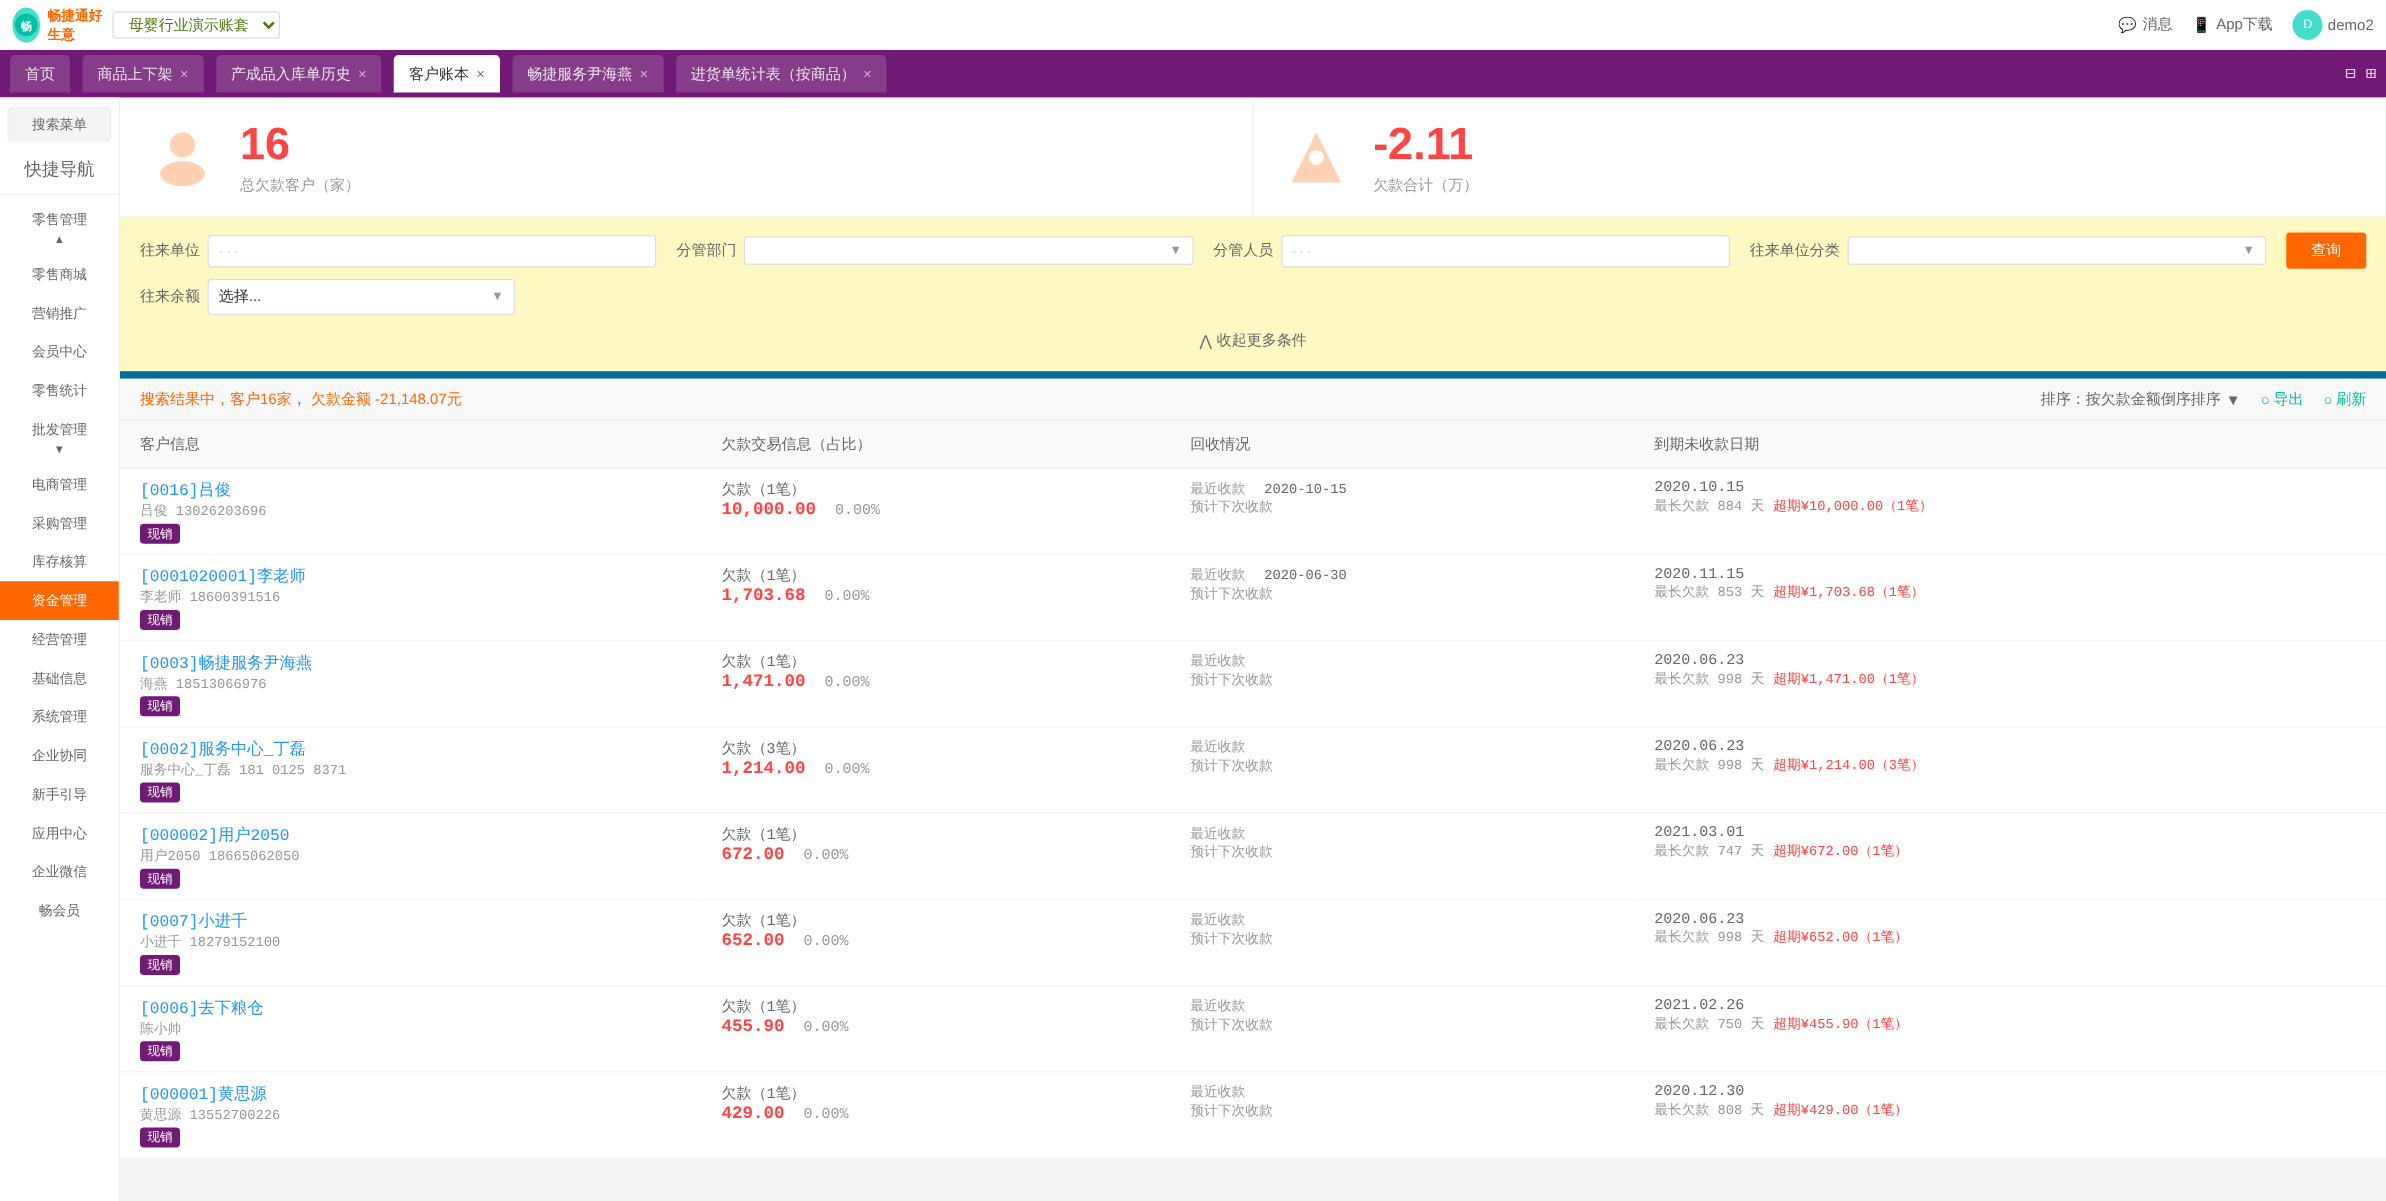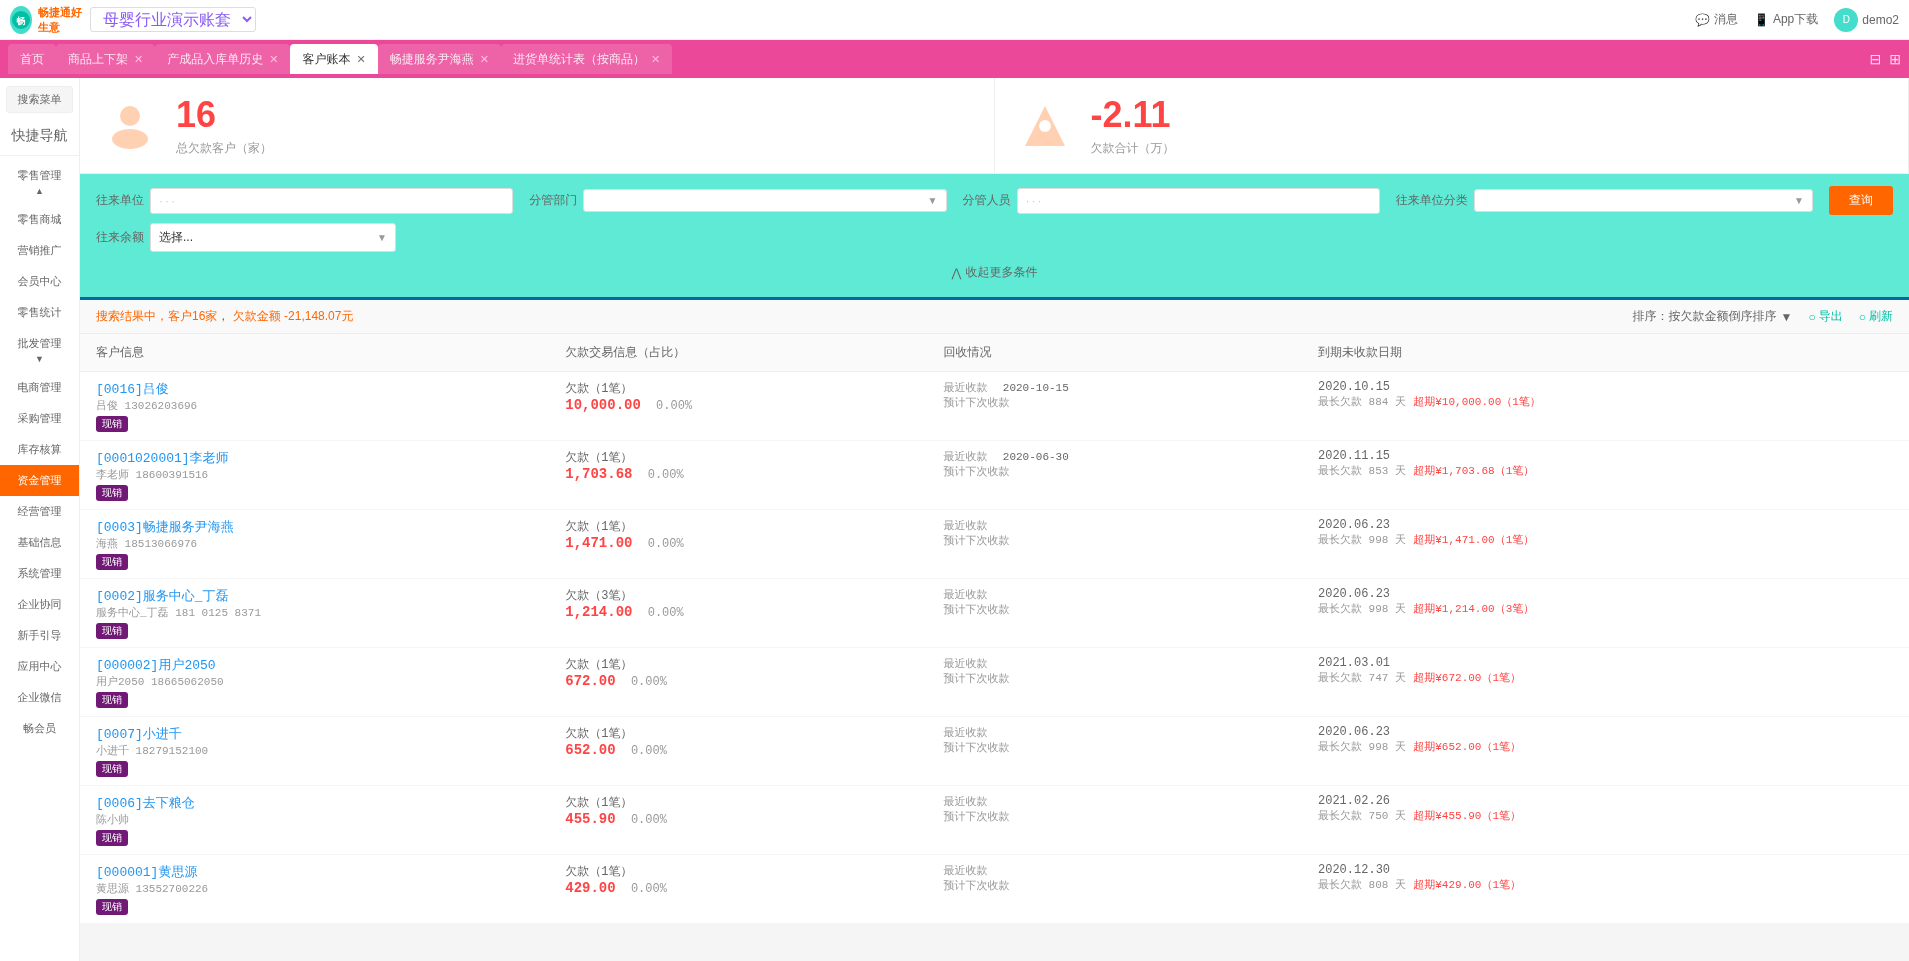--- a/index.html
+++ b/index.html
@@ -3,38 +3,38 @@
   <meta charset="utf-8">
   <style>
     * { margin: 0; padding: 0; box-sizing: border-box; }
     body { font-family: 'Microsoft YaHei', Arial, sans-serif; font-size: 12px; background: #f5f5f5; color: #333; }
 
     
     .top-bar { display: flex; align-items: center; background: #fff; height: 40px; padding: 0 10px; border-bottom: 1px solid #eee; }
     .logo { display: flex; align-items: center; gap: 6px; width: 80px; }
     .logo-icon { width: 28px; height: 28px; background: #4dc; border-radius: 50%; display: flex; align-items: center; justify-content: center; color: white; font-size: 12px; }
     .logo-text { font-size: 11px; color: #f60; font-weight: bold; }
-    .industry-select { font-size: 16px; color: #8b5cf6; padding: 2px 8px; border: 1px solid #ddd; border-radius: 3px; background: #fff; cursor: pointer; }
+    .industry-select { font-size: 12px; color: #4d7c0f; padding: 2px 8px; border: 1px solid #ddd; border-radius: 3px; background: #fff; cursor: pointer; }
     .top-right { margin-left: auto; display: flex; align-items: center; gap: 16px; font-size: 12px; color: #666; }
     .top-right-item { display: flex; align-items: center; gap: 4px; cursor: pointer; }
     .avatar { width: 24px; height: 24px; border-radius: 50%; background: #4dc; display: flex; align-items: center; justify-content: center; color: white; font-size: 10px; }
 
     
-    .tab-bar { display: flex; align-items: center; background: #ec4899; height: 38px; padding: 0 8px; gap: 0; }
+    .tab-bar { display: flex; align-items: center; background: #701a75; height: 38px; padding: 0 8px; gap: 10px; font-family: Liberation Mono, monospace; }
     .tab { display: flex; align-items: center; gap: 4px; padding: 0 12px; height: 30px; border-radius: 4px 4px 0 0; font-size: 12px; cursor: pointer; color: rgba(255,255,255,0.85); background: rgba(255,255,255,0.15); }
     .tab.active { background: #fff; color: #333; }
     .tab .close { color: inherit; opacity: 0.7; font-size: 11px; margin-left: 2px; }
     .tab-right { margin-left: auto; display: flex; gap: 8px; }
     .tab-btn { color: white; font-size: 14px; cursor: pointer; opacity: 0.8; }
 
     
     .main-layout { display: flex; height: calc(961px - 40px - 38px); }
 
     
-    .sidebar { width: 80px; background: #fff; border-right: 1px solid #eee; display: flex; flex-direction: column; }
+    .sidebar { width: 96px; background: #fff; border-right: 1px solid #eee; display: flex; flex-direction: column; }
     .sidebar-search { padding: 8px 6px; }
     .sidebar-search-btn { width: 100%; padding: 5px; background: #f5f5f5; border: 1px solid #eee; border-radius: 3px; font-size: 11px; color: #666; cursor: pointer; text-align: center; }
     .sidebar-quick { padding: 6px; text-align: center; font-size: 14px; color: #666; cursor: pointer; }
     .sidebar-divider { height: 1px; background: #f0f0f0; margin: 4px 0; }
     .sidebar-item { padding: 8px 6px; text-align: center; font-size: 11px; color: #666; cursor: pointer; display: flex; flex-direction: column; align-items: center; gap: 3px; }
     .sidebar-item.active { background: #f60; color: white; }
     .sidebar-item-arrow { font-size: 9px; }
 
     
     .content { flex: 1; overflow: auto; display: flex; flex-direction: column; }
@@ -46,21 +46,21 @@
     .stat-icon svg { width: 50px; height: 50px; }
     .stat-info { }
     .stat-value { font-size: 36px; font-weight: bold; }
     .stat-value.red { color: #f44; }
     .stat-value.dark { color: #333; font-weight: 900; }
     .stat-label { font-size: 12px; color: #999; margin-top: 4px; }
     .stat-right-actions { margin-left: auto; display: flex; gap: 12px; font-size: 12px; color: #666; }
     .stat-action { display: flex; align-items: center; gap: 3px; cursor: pointer; }
 
     
-    .filter-area { background: #5eead4; padding: 12px 16px; border-bottom: 3px solid #0369a1; }
+    .filter-area { background: #fef9c3; padding: 12px 16px; border-bottom: 6px solid #0369a1; }
     .filter-row { display: flex; align-items: center; gap: 16px; margin-bottom: 8px; }
     .filter-item { display: flex; align-items: center; gap: 6px; flex: 1; }
     .filter-label { font-size: 12px; color: #666; white-space: nowrap; }
     .filter-input { flex: 1; padding: 5px 8px; border: 1px solid #ddd; border-radius: 3px; font-size: 12px; display: flex; align-items: center; justify-content: space-between; cursor: pointer; background: #fff; min-width: 0; }
     .filter-input-dots { color: #ccc; letter-spacing: 2px; }
     .filter-arrow { color: #999; font-size: 10px; }
     .filter-select { flex: 1; padding: 5px 8px; border: 1px solid #ddd; border-radius: 3px; font-size: 12px; display: flex; align-items: center; justify-content: space-between; cursor: pointer; background: #fff; }
     .search-btn { background: #f60; color: white; border: none; padding: 6px 20px; border-radius: 3px; font-size: 12px; cursor: pointer; }
     .collapse-row { text-align: center; padding: 4px; font-size: 12px; color: #666; cursor: pointer; }
     .collapse-btn { display: inline-flex; align-items: center; gap: 4px; }

